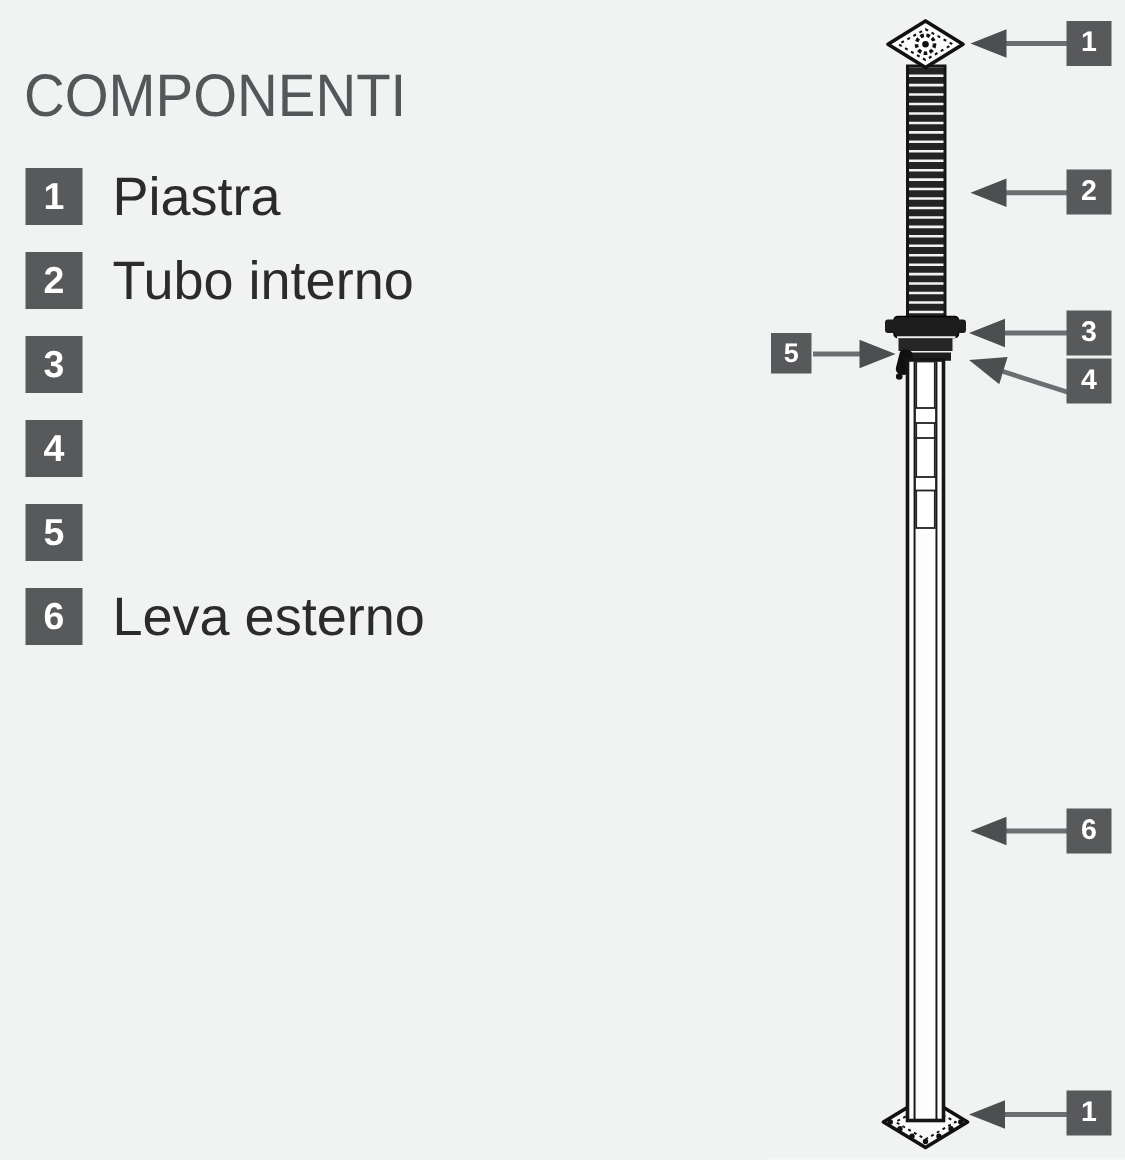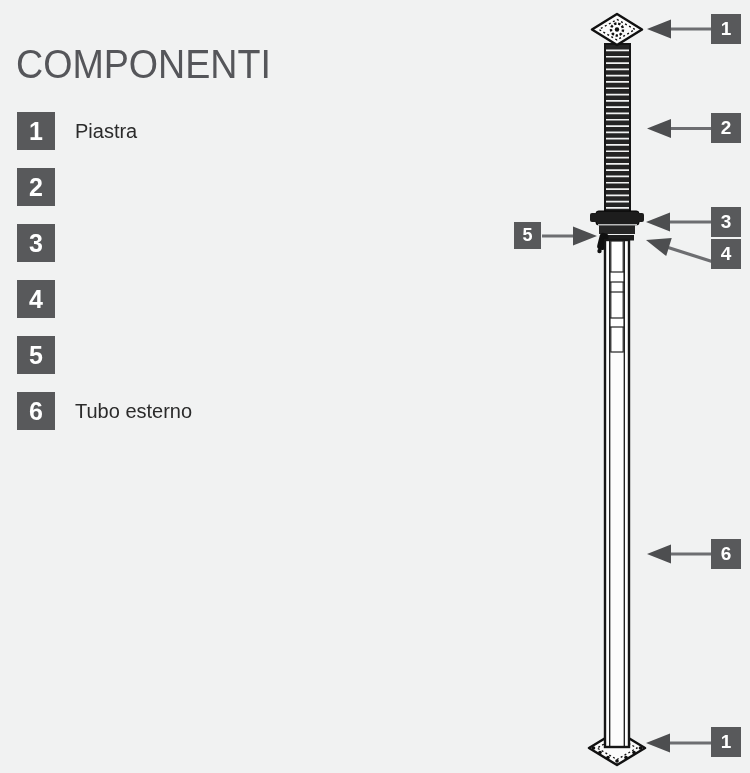--- a/index.html
+++ b/index.html
@@ -16,21 +16,21 @@
   }
   .legend{position:absolute; left:17px; top:112px;}
   .legend-item{display:flex; align-items:center; height:38px; margin-bottom:18px;}
   .legend-num{
     width:38px; height:38px; background:#58595b; color:#ffffff;
     font-size:25px; font-weight:bold;
     display:flex; align-items:center; justify-content:center;
     flex:0 0 38px;
   }
   .legend-label{
-    margin-left:20px; font-size:20px; color:#2b2b2b; line-height:38px;
+    margin-left:20px; font-size:36px; color:#2b2b2b; line-height:38px;
     white-space:nowrap;
   }
   .callout-badge{
     position:absolute; width:30px; height:30px; background:#58595b;
     color:#ffffff; font-size:19px; font-weight:bold;
     display:flex; align-items:center; justify-content:center;
   }
   .callout-badge.small{width:27px; height:27px; font-size:18px;}
   svg.overlay{position:absolute; left:0; top:0;}
 </style>
@@ -41,33 +41,34 @@
 
   <div class="page-title">COMPONENTI</div>
 
   <div class="legend">
     <div class="legend-item">
       <div class="legend-num">1</div>
       <div class="legend-label">Piastra</div>
     </div>
     <div class="legend-item">
       <div class="legend-num">2</div>
+      <div class="legend-label">Tubo interno</div>
     </div>
     <div class="legend-item">
       <div class="legend-num">3</div>
     </div>
     <div class="legend-item">
       <div class="legend-num">4</div>
     </div>
     <div class="legend-item">
       <div class="legend-num">5</div>
     </div>
     <div class="legend-item">
       <div class="legend-num">6</div>
-      <div class="legend-label">Tubo esterno</div>
+      <div class="legend-label">Leva esterno</div>
     </div>
   </div>
 
   <svg class="overlay" width="750" height="773" viewBox="0 0 750 773">
 
     <g>
 
       <g>
         <line x1="617.5" y1="45" x2="617.5" y2="213" stroke="#242424" stroke-width="25" stroke-dasharray="4.6 1.7"></line>
         <rect x="605" y="44" width="25" height="170" fill="none" stroke="#161616" stroke-width="2"></rect>

